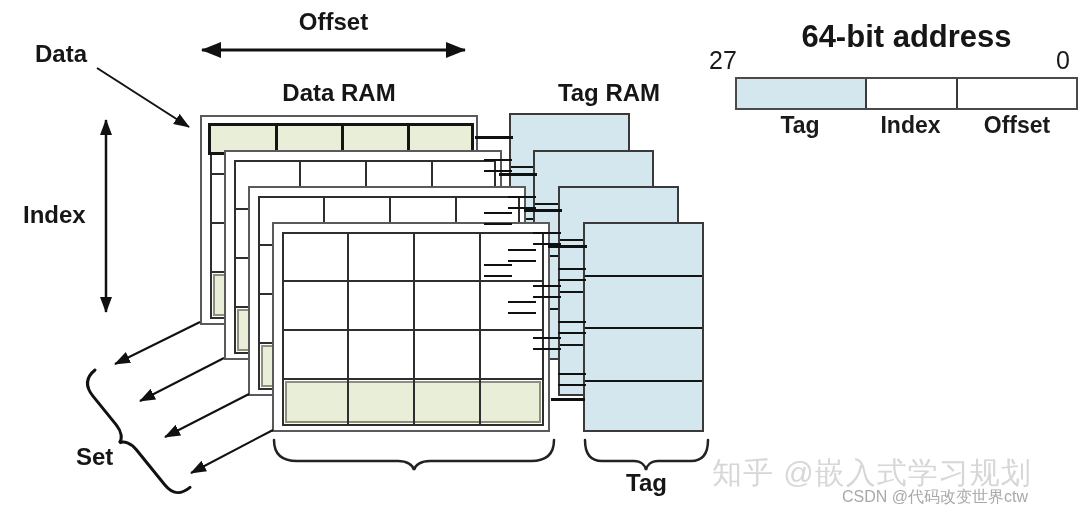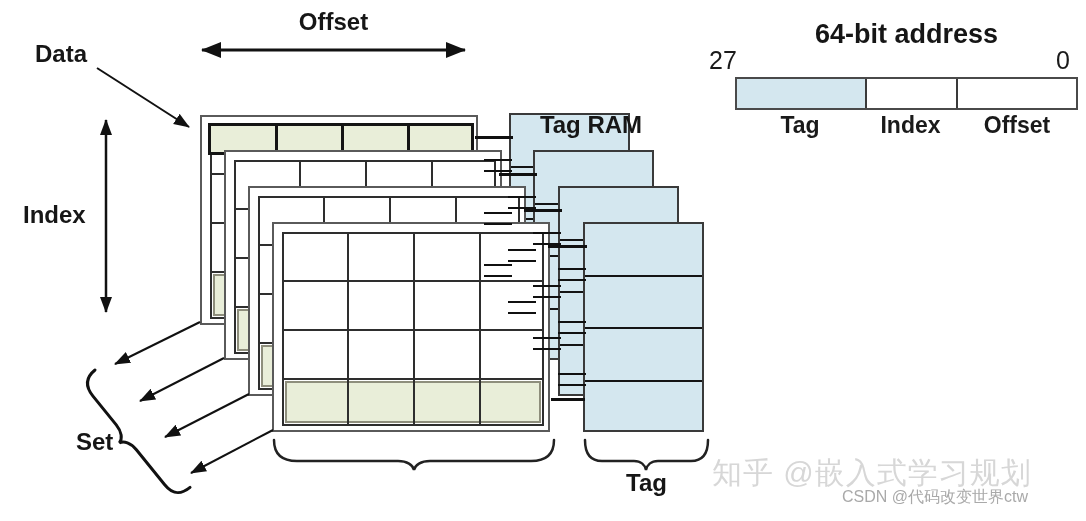--- a/index.html
+++ b/index.html
@@ -152,26 +152,27 @@
     <line x1="224" y1="358" x2="140" y2="401" stroke="#111" stroke-width="2" marker-end="url(#ah-sm)"></line>
     <line x1="249" y1="394" x2="165" y2="437" stroke="#111" stroke-width="2" marker-end="url(#ah-sm)"></line>
     <line x1="273" y1="430" x2="191" y2="473" stroke="#111" stroke-width="2" marker-end="url(#ah-sm)"></line>
     <path fill="none" stroke="#111" stroke-width="3" stroke-linecap="round" transform="translate(95,370) rotate(51)" d="M0,0 C0,12 6,18 19,18 L56,18 C65,18 71,22 72,27 C73,22 79,18 88,18 L133,18 C146,18 151,12 151,0"></path>
     <path fill="none" stroke="#222" stroke-width="2.5" stroke-linecap="round" d="M274,440 C274,453 281,461 297,461 L398,461 C407,461 413,465 414,470 C415,465 421,461 430,461 L531,461 C547,461 554,453 554,440"></path>
     <path fill="none" stroke="#222" stroke-width="2.5" stroke-linecap="round" d="M585,440 C585,453 590,461 602,461 L634,461 C641,461 645,465 646,470 C647,465 651,461 658,461 L691,461 C703,461 708,453 708,440"></path>
   </svg>
 
   <div class="lbl" style="left:35px;top:41px;">Data</div>
   <div class="lbl ctr" style="left:200px;top:9px;width:267px;">Offset</div>
-  <div class="lbl ctr" style="left:526px;top:80px;width:130px;margin-top:32px;">Tag RAM</div>
+  <div class="lbl ctr" style="left:200px;top:80px;width:278px;">Data RAM</div>
+  <div class="lbl ctr" style="left:544px;top:80px;width:130px;">Tag RAM</div>
   <div class="lbl" style="left:23px;top:202px;">Index</div>
-  <div class="lbl" style="left:76px;top:429px;">Set</div>
+  <div class="lbl" style="left:76px;top:444px;">Set</div>
   <div class="lbl ctr" style="left:585px;top:470px;width:123px;">Tag</div>
 
-  <div class="lbl ctr" style="left:735px;top:20px;width:343px;font-size:27px;">64-bit address</div>
+  <div class="lbl ctr" style="left:735px;top:20px;width:343px;font-size:31px;">64-bit address</div>
   <div class="bitnum" style="left:709px;top:46px;">27</div>
   <div class="bitnum" style="left:1056px;top:46px;">0</div>
   <div id="addr-bar">
     <div class="addr-seg" style="width: 130px; border-right: 2px solid rgb(58, 58, 58); background: rgb(212, 231, 239);"></div>
     <div class="addr-seg" style="width:91px;border-right:2px solid #3a3a3a;background:#fff;"></div>
     <div class="addr-seg" style="flex:1;background:#fff;"></div>
   </div>
   <div id="addr-labels">
     <span style="width:130px;">Tag</span>
     <span style="width:91px;">Index</span>

